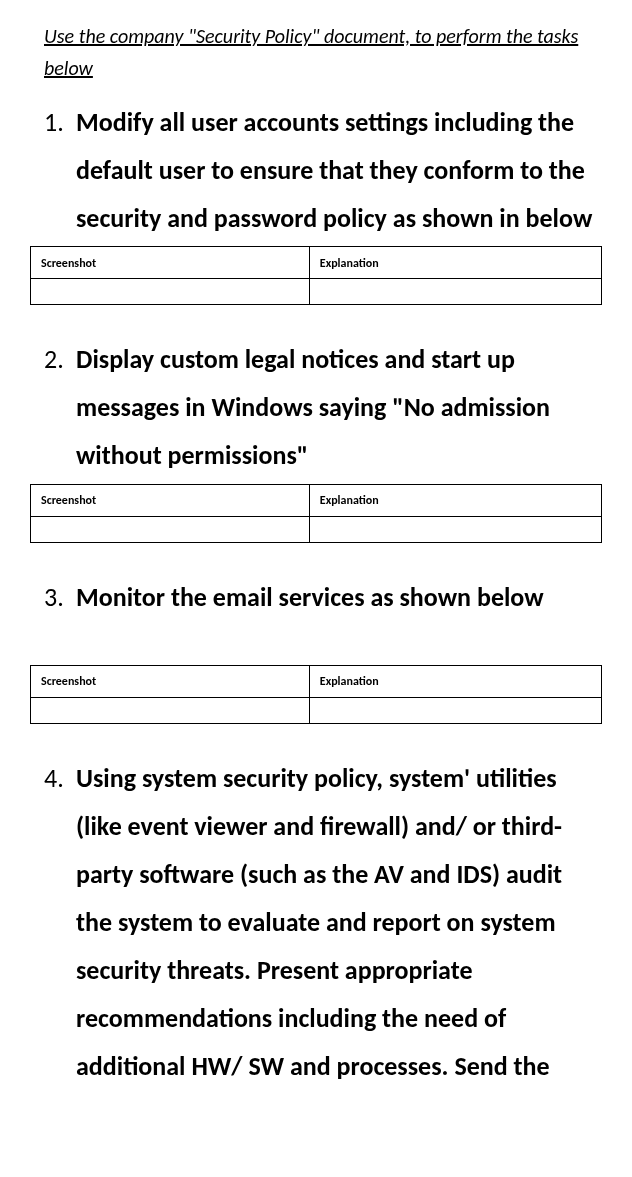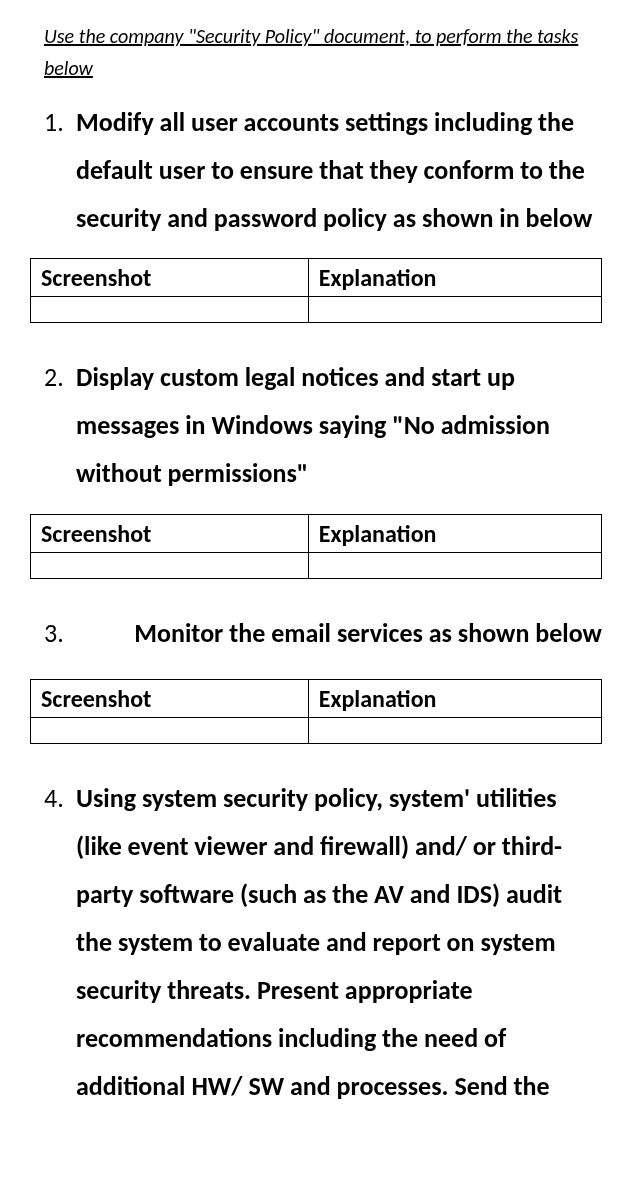--- a/index.html
+++ b/index.html
@@ -42,38 +42,37 @@
       content: counter(task) ".";
       position: absolute;
       left: 14px;
       font-weight: 400;
     }
     .task-text .underline {
     }
     table.se {
       width: 100%;
       border-collapse: collapse;
-      margin-top: 16px;
-      font-size: 24px;
+      margin-top: 4px;
+      font-size: 12px;
       font-weight: 700;
       padding-left: 44px;
     }
     table.se th, table.se td {
       border: 1px solid #000;
       text-align: left;
       padding: 4px 10px;
       height: 32px;
       vertical-align: middle;
     }
     table.se td {
       height: 26px;
     }
     .t3-gap {
-      margin-bottom: 22px;
-      text-align: right;
+      margin-bottom: 44px;
     }
   </style>
 </head>
 <body>
 
 <div class="intro">
   <span>Use the company "Security Policy" document, to perform the tasks below</span>
 </div>
 
 <ol class="tasks">

